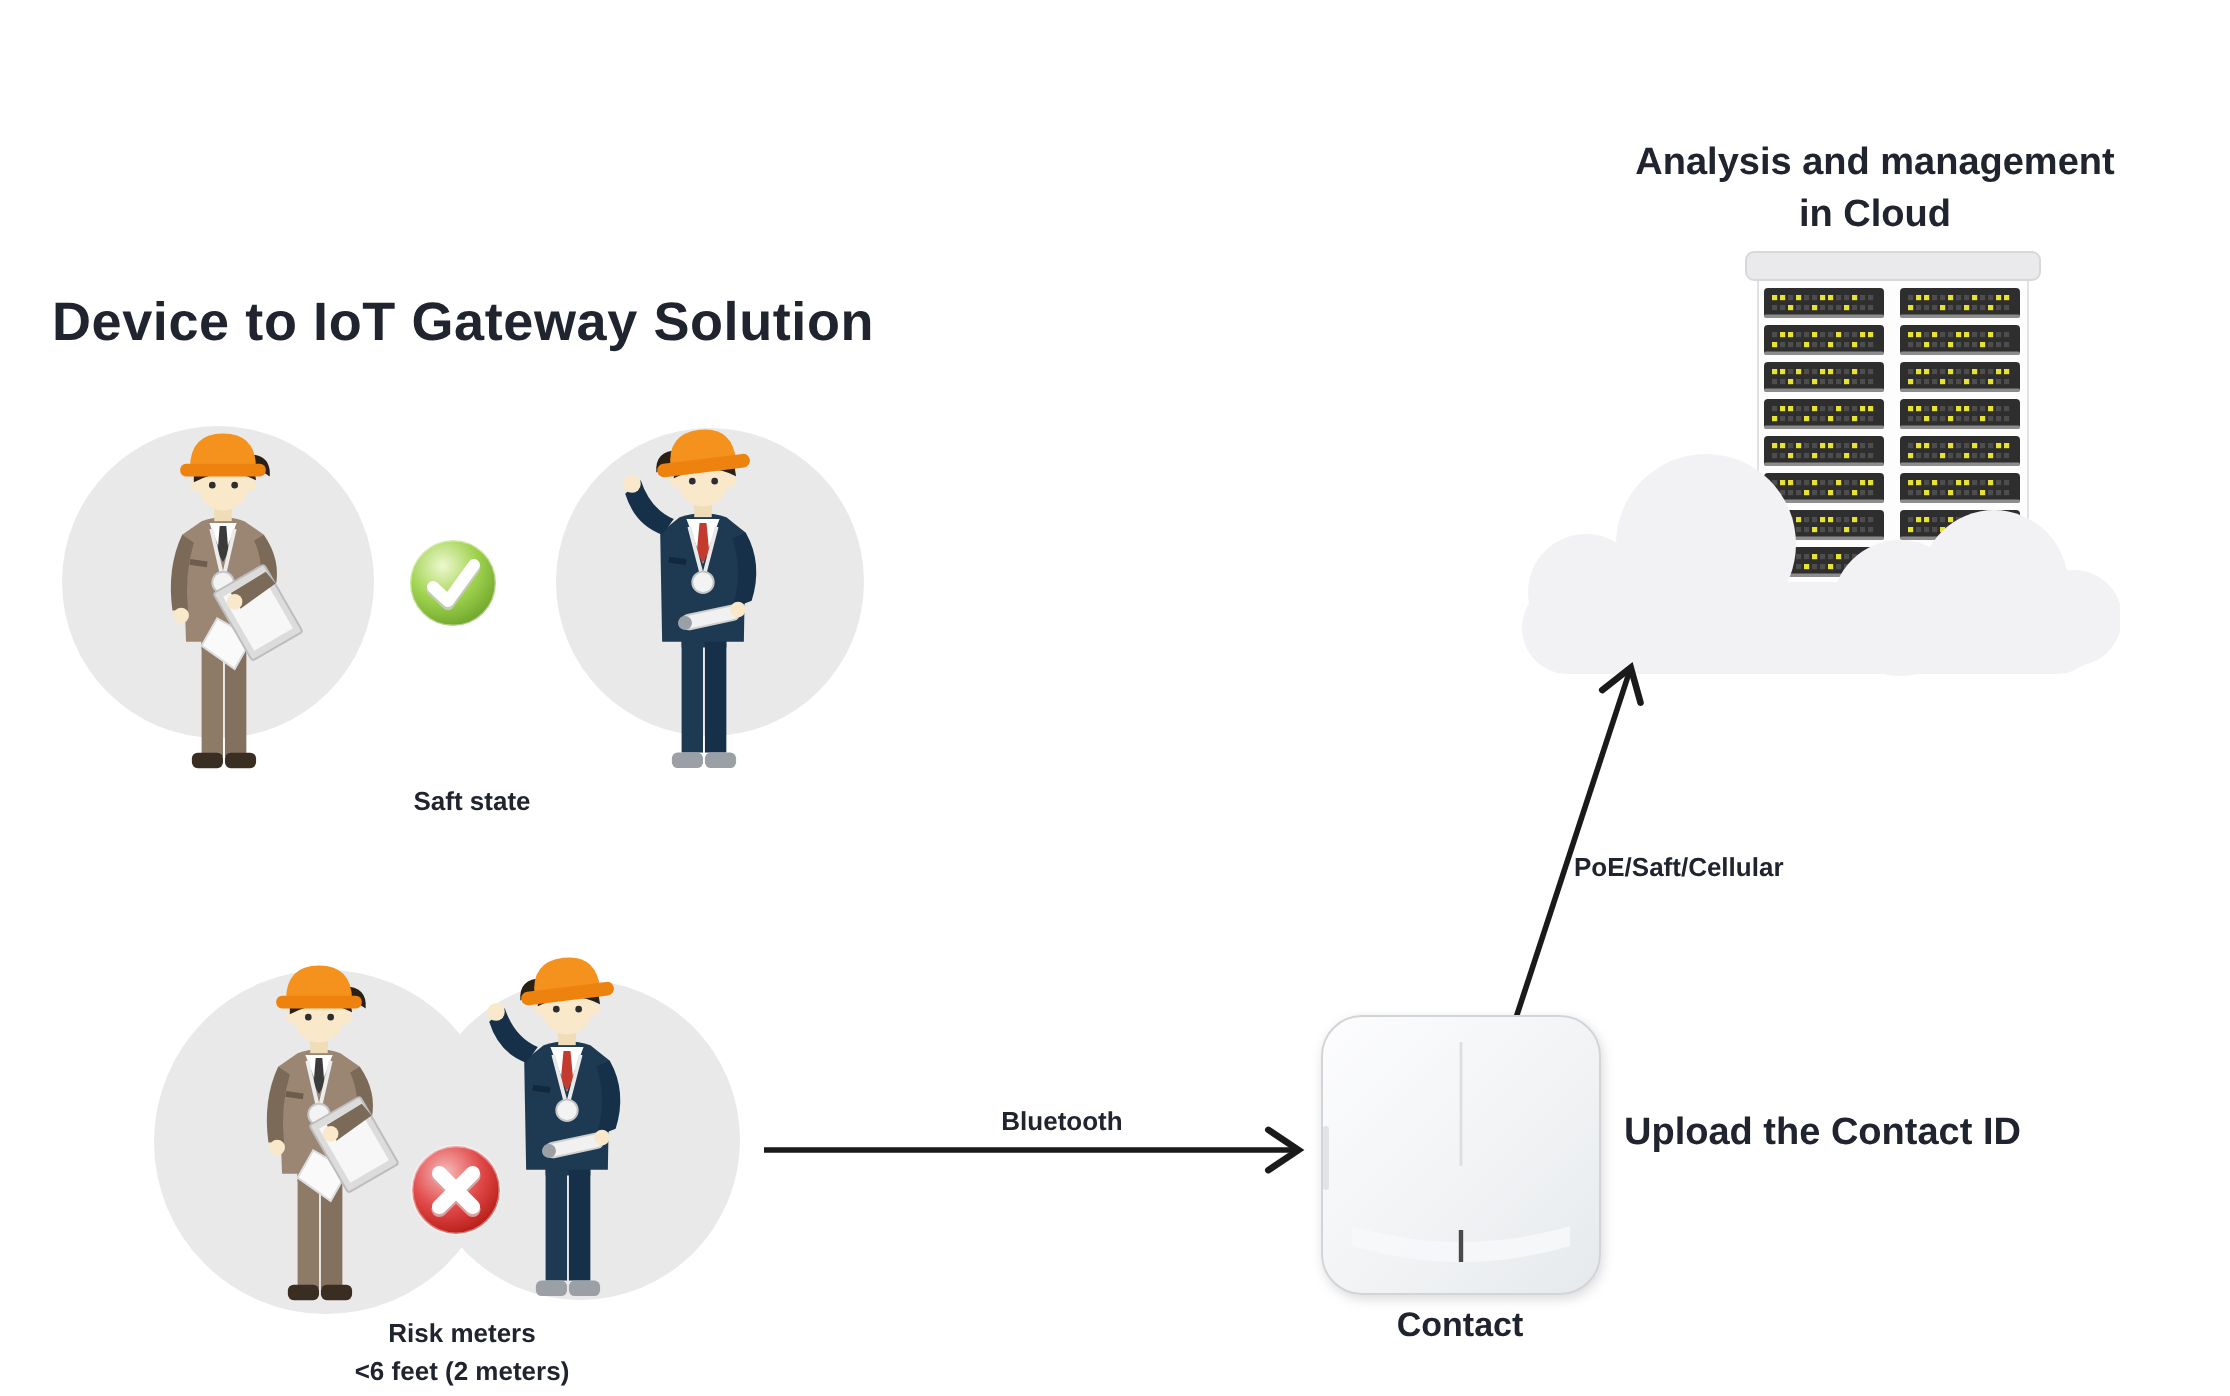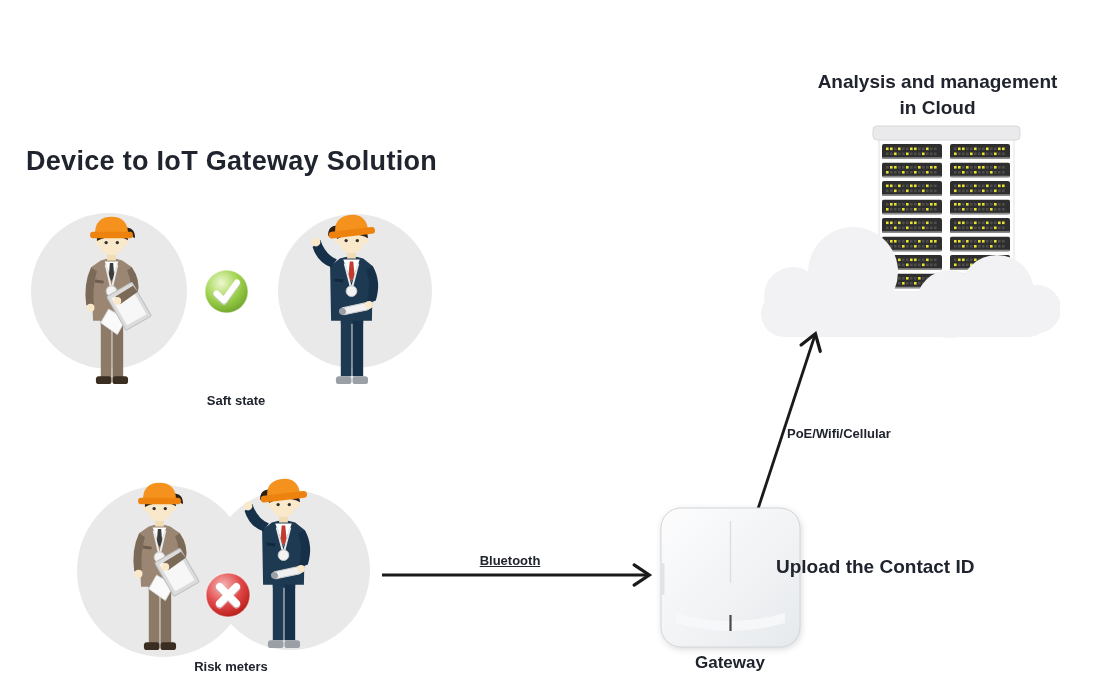--- a/index.html
+++ b/index.html
@@ -247,35 +247,36 @@
       <use href="#workerNavy"></use>
     </svg>
   <svg class="abs" style="left:205px; top:572px;" width="46" height="46" viewBox="0 0 44 44">
     <circle cx="22" cy="22" r="21" fill="url(#gradRed)"></circle>
     <circle cx="22" cy="22" r="21" fill="none" stroke="#ffffff" stroke-opacity=".4" stroke-width="1.4"></circle>
     <path d="M14 14 L30 30 M30 14 L14 30" fill="none" stroke="#d8a3a3" stroke-width="7.5" stroke-linecap="round" transform="translate(0,1.2)"></path>
     <path d="M14 14 L30 30 M30 14 L14 30" fill="none" stroke="#ffffff" stroke-width="7" stroke-linecap="round"></path>
   </svg>
   <div class="abs" style="left:121px; top:657px; width:220px;">
     <div class="txt label-sm">Risk meters</div>
+    <div class="txt label-sm">&lt;6 feet (2 meters)</div>
   </div>
 
   <svg class="abs" style="left:380px; top:562px;" width="285" height="26" viewBox="0 0 285 26">
     <line x1="2" y1="13" x2="268" y2="13" stroke="#1a1a1a" stroke-width="2.8" marker-end="url(#arrowHead)"></line>
   </svg>
-  <div class="abs txt label-sm" style="left:430px; top:551px; width:160px;text-decoration:underline;">Bluetooth</div>
+  <div class="abs txt label-sm" style="left:451px; top:551px; width:160px;">Bluetooth</div>
 
   <svg class="abs" style="left:742px; top:323px;" width="90" height="198" viewBox="0 0 90 198">
     <line x1="14" y1="192" x2="73" y2="12" stroke="#1a1a1a" stroke-width="2.8" marker-end="url(#arrowHead)"></line>
   </svg>
-  <div class="abs txt label-sm" style="left:787px; top:424px; text-align:left;">PoE/Wifi/Cellular</div>
+  <div class="abs txt label-sm" style="left:787px; top:424px; text-align:left;">PoE/Saft/Cellular</div>
 
   <svg class="abs device-shadow" style="left:658px; top:505px;" width="145" height="145" viewBox="0 0 145 145">
     <rect x="3" y="3" width="139" height="139" rx="20" fill="url(#gradDevice)" stroke="#d2d5d8"></rect>
     <rect x="3.5" y="58" width="3" height="32" rx="1.5" fill="#e1e4e7"></rect>
     <line x1="72.5" y1="16" x2="72.5" y2="78" stroke="#dcdfe2" stroke-width="1.4"></line>
     <path d="M18 108 Q72 124 127 108 L127 118 Q72 134 18 118 Z" fill="#f7f8fa" opacity=".85"></path>
     <line x1="72.5" y1="110" x2="72.5" y2="126" stroke="#4a4a4a" stroke-width="2.2"></line>
   </svg>
-  <div class="abs txt label-md" style="left:660px; top:653px; width:140px;">Gateway</div>
-  <div class="abs txt note-lg" style="left:776px; top:556px;">Upload the Contact ID</div>
+  <div class="abs txt label-md" style="left:660px; top:653px; width:140px;">Contact</div>
+  <div class="abs txt note-lg" style="left:812px; top:556px;">Upload the Contact ID</div>
 
 </div>
 
 </body></html>

